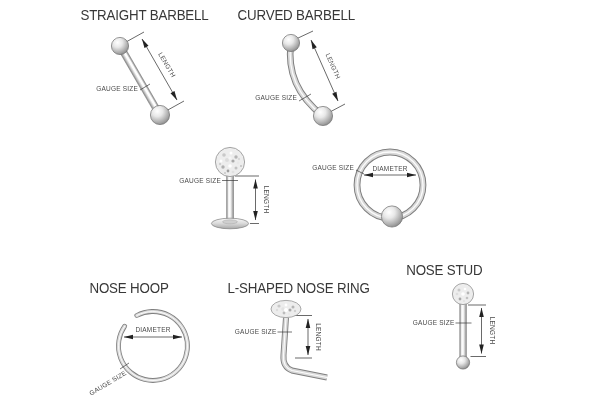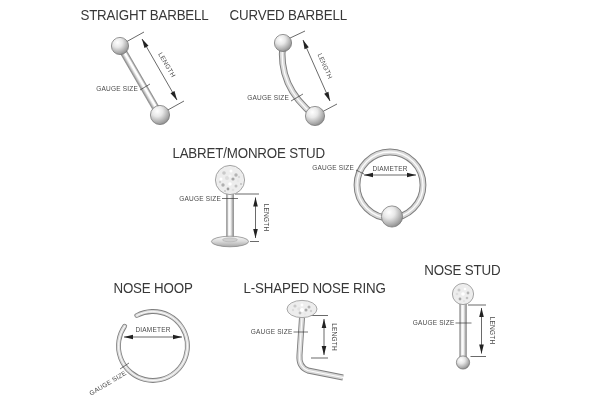--- a/index.html
+++ b/index.html
@@ -1,18 +1,18 @@
 <!DOCTYPE html>
 <html><head>
 <meta charset="utf-8">
 <style>
   html,body{margin:0;padding:0;background:#fff;}
   .canvas{position:relative;width:600px;height:408px;background:#fff;overflow:hidden;
           font-family:"Liberation Sans",sans-serif;}
-  .item{position:absolute;text-align:center;}
+  .item{position:absolute;text-align:left;}
   .title{font-size:15.5px;line-height:18px;color:#383838;white-space:pre;font-weight:500;}
   .title span{display:inline-block;transform:scaleX(.86);transform-origin:center;letter-spacing:-.2px;}
   .item svg{display:block;margin:2px auto 0 auto;overflow:visible;}
   .dim{stroke:#2a2a2a;stroke-width:.7;fill:none;}
   .tick{stroke:#3a3a3a;stroke-width:.7;fill:none;}
   .wire-o{fill:none;stroke:#7f7f7f;}
   .wire-m{fill:none;stroke:#d8d8d8;}
   .wire-h{fill:none;stroke:#ffffff;opacity:.9;}
   svg text{font-family:"Liberation Sans",sans-serif;font-size:6.5px;fill:#4a4a4a;letter-spacing:.2px;}
 </style>
@@ -68,21 +68,21 @@
       </g>
       <circle cx="50" cy="20" r="8.6" fill="url(#ballGrad)" stroke="#6f6f6f" stroke-width=".7"></circle>
       <circle cx="90" cy="89" r="9.6" fill="url(#ballGrad)" stroke="#6f6f6f" stroke-width=".7"></circle>
       <g>
         <path class="tick" d="M70,64 L80,58"></path>
         <text x="68" y="64.5" text-anchor="end">GAUGE SIZE</text>
       </g>
     </svg>
   </div>
 
-  <div class="item" style="left:220px;top:6px;width:130px">
+  <div class="item" style="left:228px;top:6px;width:130px">
     <div class="title"><span>CURVED BARBELL</span></div>
     <svg width="130" height="108" viewBox="0 0 130 108">
       <g>
         <path class="dim" d="M68,13 L85,5 M100,87 L117,78"></path>
         <path class="dim" d="M83,14 L110,75" marker-start="url(#arr)" marker-end="url(#arr)"></path>
         <text transform="translate(103,41) rotate(66)" text-anchor="middle">LENGTH</text>
       </g>
       <g>
         <path class="wire-o" stroke-width="6.6" d="M63,17 Q57,60.5 95,90"></path>
         <path class="wire-m" stroke-width="4.6" d="M63,17 Q57,60.5 95,90"></path>
@@ -92,21 +92,20 @@
       <circle cx="95" cy="90" r="9.6" fill="url(#ballGrad)" stroke="#6f6f6f" stroke-width=".7"></circle>
       <g>
         <path class="tick" d="M71,75 L83,68"></path>
         <text x="69" y="74" text-anchor="end">GAUGE SIZE</text>
       </g>
     </svg>
   </div>
 
 
   <div class="item" style="left:160px;top:144px;width:146px">
-    <div class="title"><span>LABRET/MONROE STUD</span></div>
     <svg width="146" height="106" viewBox="0 0 146 106">
       <g>
         <path class="dim" d="M75,30 H99 M90,77.5 H99"></path>
         <path class="dim" d="M95.5,33.5 V74" marker-start="url(#arr)" marker-end="url(#arr)"></path>
         <text transform="translate(103.5,53.5) rotate(90)" text-anchor="middle">LENGTH</text>
       </g>
       <rect x="66.6" y="29" width="7" height="45" fill="url(#metalH)" stroke="#7d7d7d" stroke-width=".5"></rect>
       <line x1="69" y1="31" x2="69" y2="72" stroke="#fff" stroke-width="1.1" opacity=".85"></line>
       <g>
         <ellipse cx="70" cy="77.5" rx="18.6" ry="5.3" fill="url(#discGrad)" stroke="#808080" stroke-width=".7"></ellipse>
@@ -171,21 +170,21 @@
         <path class="dim" d="M41,38 L99,38" marker-start="url(#arr)" marker-end="url(#arr)"></path>
         <text x="70" y="33" text-anchor="middle">DIAMETER</text>
       </g>
       <g>
         <path class="tick" d="M37,70 L46,64"></path>
         <text transform="translate(26,86) rotate(-31)" text-anchor="middle">GAUGE SIZE</text>
       </g>
     </svg>
   </div>
 
-  <div class="item" style="left:232px;top:279px;width:136px">
+  <div class="item" style="left:216px;top:279px;width:136px">
     <div class="title"><span>L-SHAPED NOSE RING</span></div>
     <svg width="136" height="105" viewBox="0 0 136 105">
       <g>
         <path class="dim" d="M78,16.5 H96 M79,59 H96"></path>
         <path class="dim" d="M92,20 L92,56" marker-start="url(#arr)" marker-end="url(#arr)"></path>
         <text transform="translate(100,38) rotate(90)" text-anchor="middle">LENGTH</text>
       </g>
       <g>
         <path class="wire-o" stroke-width="6" d="M70,18.6 L67.5,56 Q66.5,68 76,71.5 L111,78.5"></path>
         <path class="wire-m" stroke-width="4.2" d="M70,18.6 L67.5,56 Q66.5,68 76,71.5 L111,78.5"></path>

